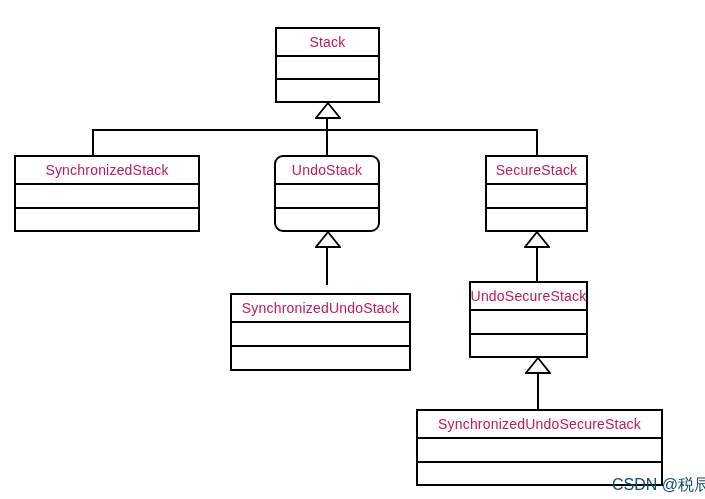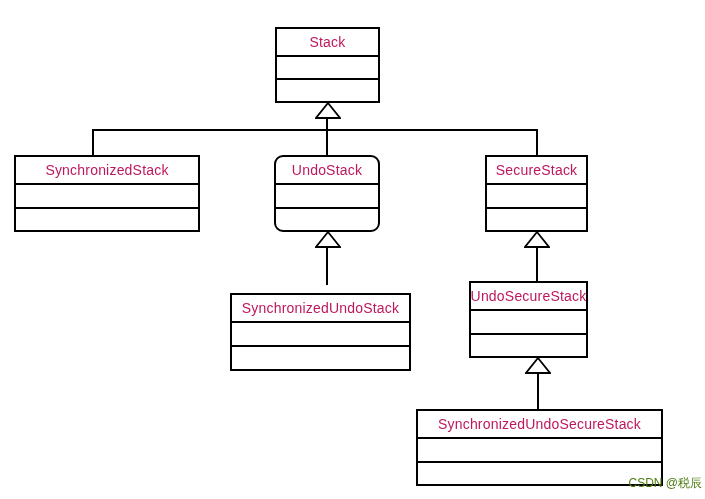--- a/index.html
+++ b/index.html
@@ -50,22 +50,22 @@
   .tri {
     position: absolute;
     display: block;
   }
   .watermark {
     position: absolute;
     left: 612px;
     top: 475px;
     width: 90px;
     text-align: right;
-    font-size: 12px;
-    color: #4d7c0f;
+    font-size: 16px;
+    color: #0c4a6e;
     white-space: nowrap;
   }
 </style>
 </head>
 <body>
 
 <div class="canvas">
 
   <div class="edge" style="left:326px; top:118px; width:2px; height:12px;"></div>
   <div class="edge" style="left:92px;  top:129px; width:446px; height:2px;"></div>

